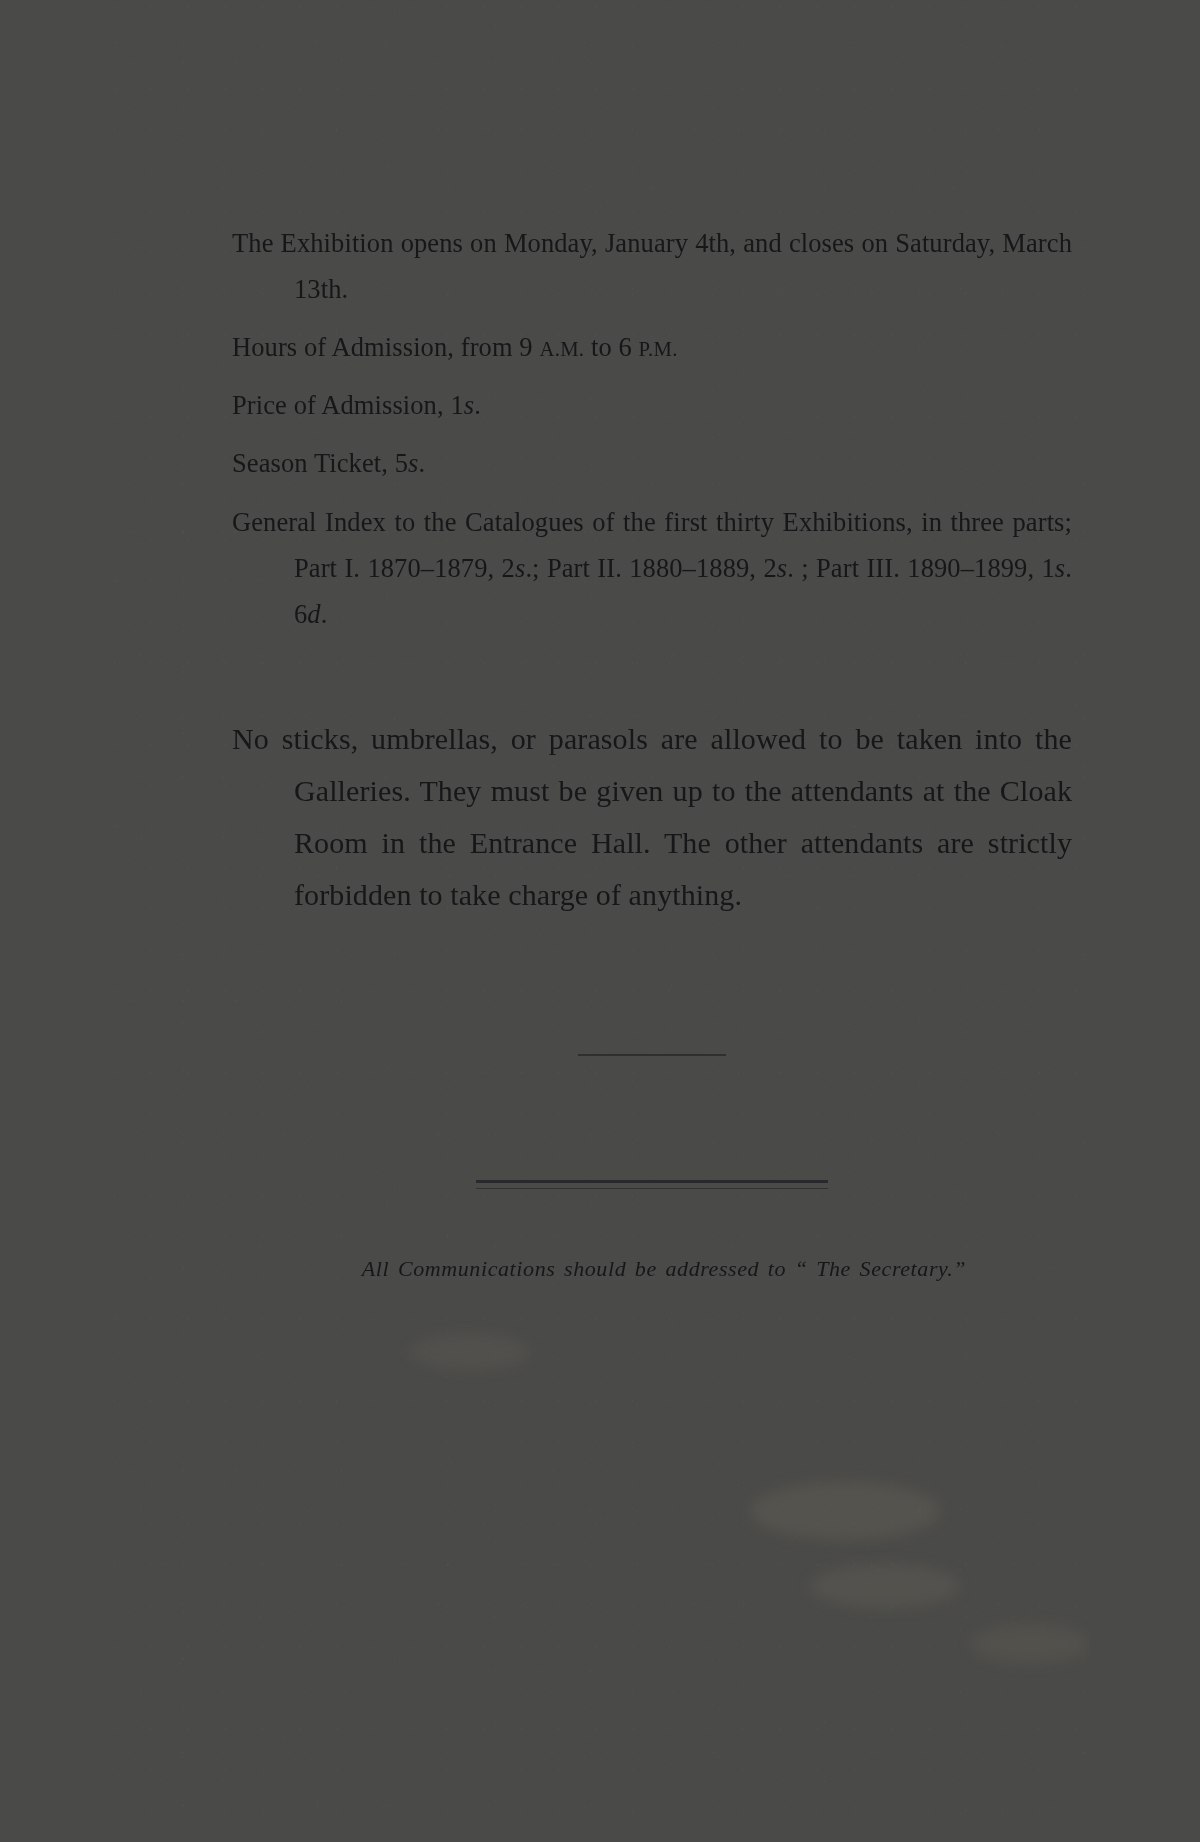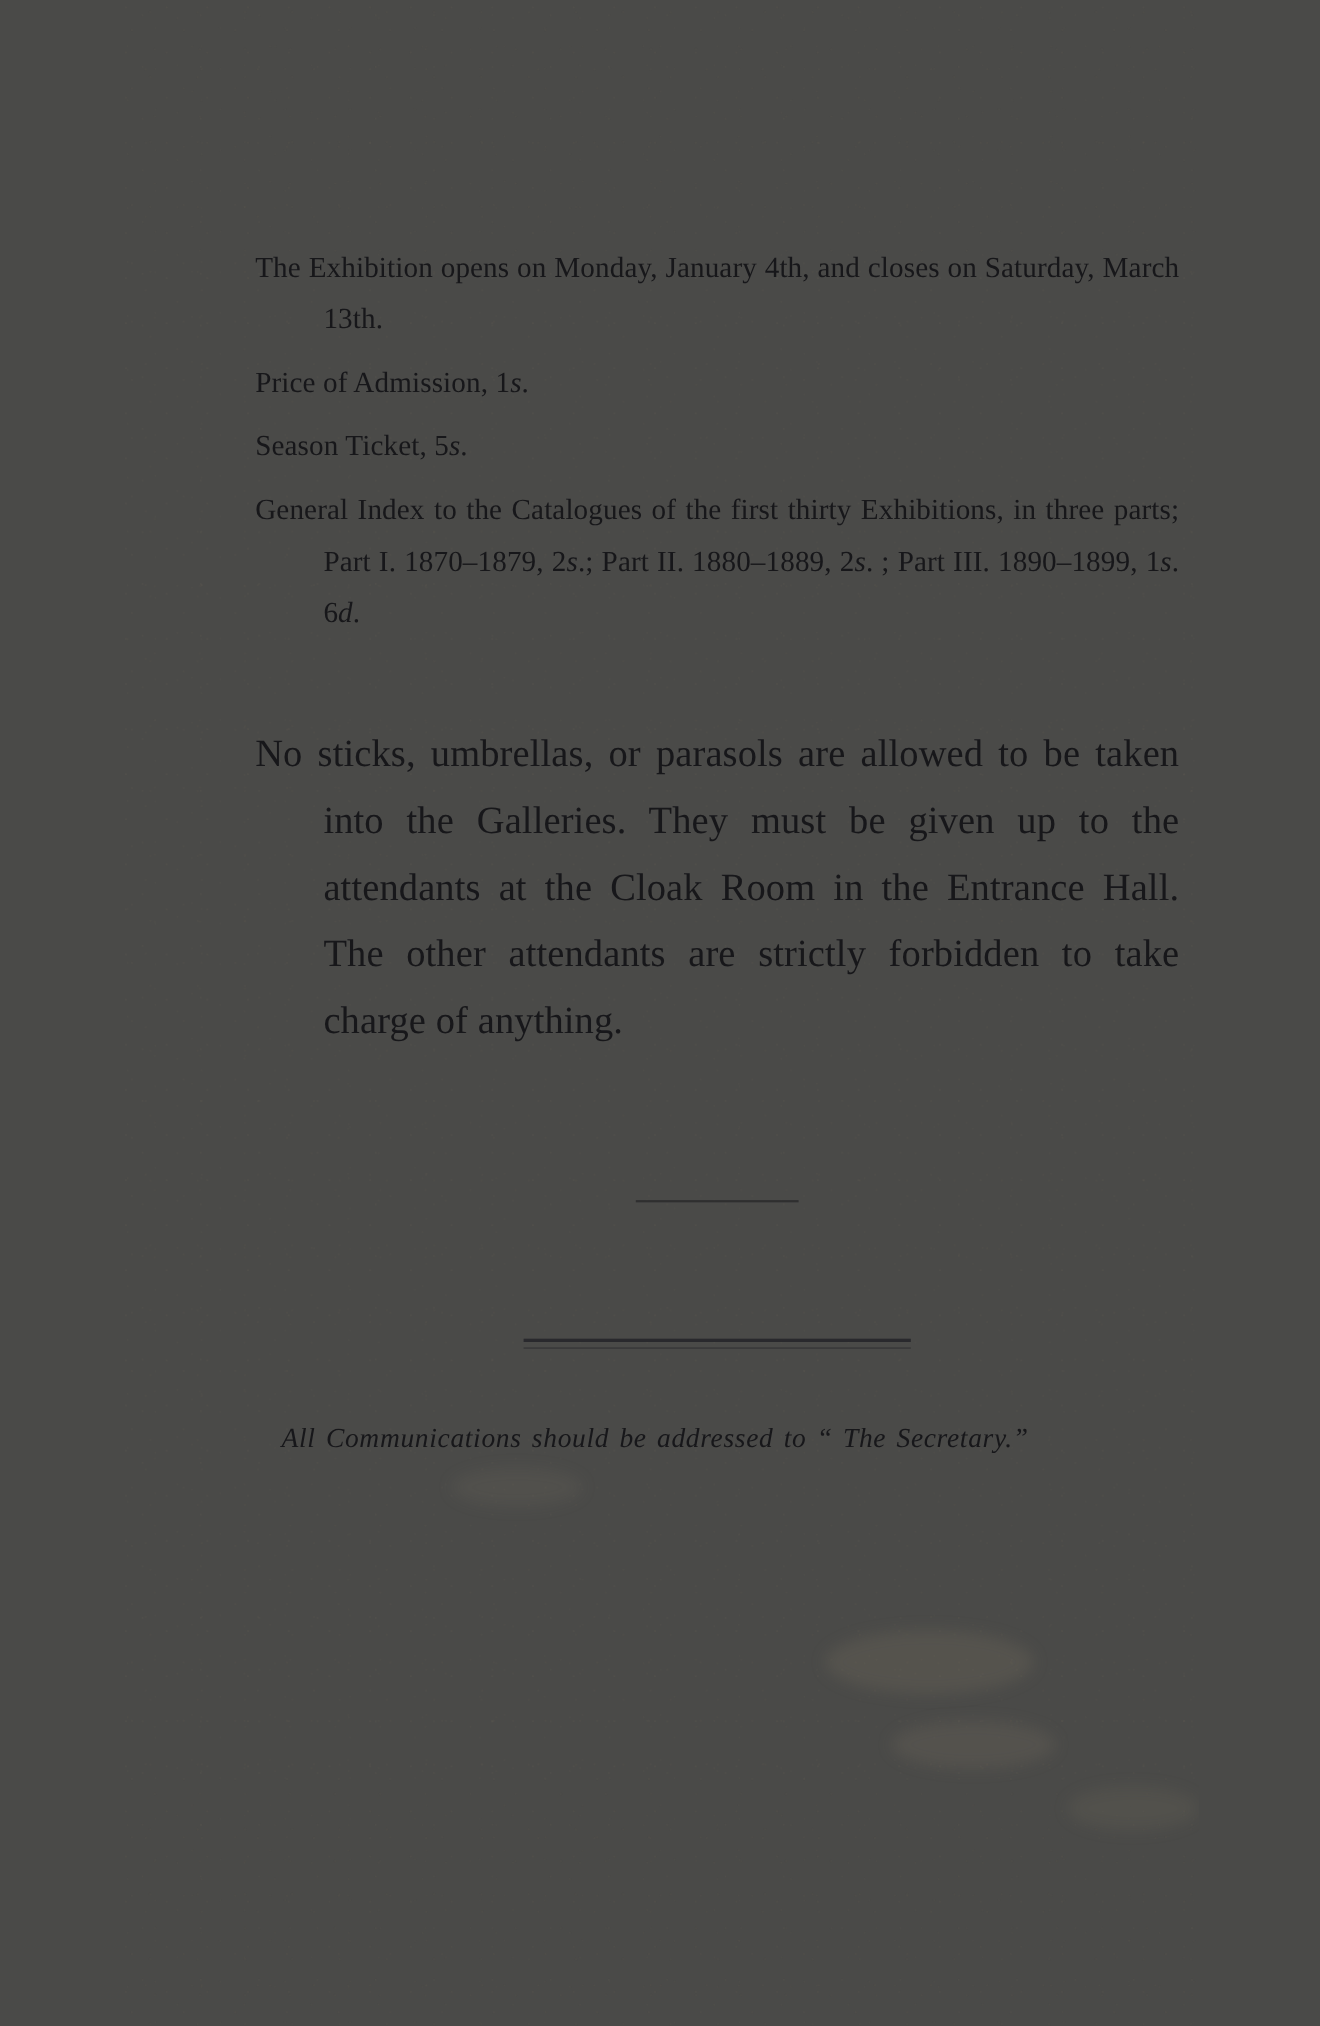--- a/index.html
+++ b/index.html
@@ -88,21 +88,21 @@
   }
   .ital { font-style: italic; }
 
   .spacer-a { height: 64px; }
   .spacer-b { height: 74px; }
   .spacer-c { height: 58px; }
   .spacer-d { height: 60px; }
 
   
   .para {
-    font-size: 35px;
+    font-size: 30px;
     line-height: 1.74;
     text-align: justify;
     padding-left: 62px;
     text-indent: -62px;
     margin: 0;
     letter-spacing: 0.1px;
   }
 
   
   .heading {
@@ -142,22 +142,23 @@
   .rule-double .r2 {
     margin-top: 5px;
     height: 0;
     border-top: 1.6px solid #2a2a2e;
     opacity: 0.8;
   }
 
   
   .closing {
     font-style: italic;
-    font-size: 25px;
+    font-size: 22px;
     line-height: 1.6;
+    text-align: center;
     letter-spacing: 0.6px;
     word-spacing: 2.5px;
     margin: 0;
     padding-left: 24px;
   }
 </style>
 </head>
 <body>
 
 <div class="page">
@@ -166,20 +167,21 @@
 
   <div class="smudge" style="left:640px; top:1478px; width:190px; height:58px; background:rgba(140,128,104,0.17);"></div>
   <div class="smudge" style="left:700px; top:1560px; width:150px; height:44px; background:rgba(146,134,110,0.14);"></div>
   <div class="smudge" style="left:300px; top:1330px; width:120px; height:36px; background:rgba(150,138,114,0.10);"></div>
   <div class="smudge" style="left:860px; top:1620px; width:120px; height:40px; background:rgba(142,130,106,0.12);"></div>
 
   <div class="content">
 
     <p class="item justify-all"><span>The Exhibition opens on Monday, January 4th, and closes on Saturday, March 13th.</span></p>
 
+    <p class="item lastline-natural"><span>Hours of Admission, from 9 </span><span class="smallcaps">A.M.</span><span> to 6 </span><span class="smallcaps">P.M.</span></p>
 
     <p class="item lastline-natural"><span>Price of Admission, 1</span><span class="ital">s</span><span>.</span></p>
 
 
     <p class="item lastline-natural"><span>Season Ticket, 5</span><span class="ital">s</span><span>.</span></p>
 
     <p class="item lastline-natural"><span>General Index to the Catalogues of the first thirty Exhibitions, in three parts; </span><span><span>Part I.</span>&nbsp;<span>1870–1879</span>, <span>2</span><span class="ital">s</span>.;&nbsp;</span><span><span>Part II.</span>&nbsp;<span>1880–1889</span>, <span>2</span><span class="ital">s</span>. ;&nbsp;</span><span><span>Part III.</span>&nbsp;<span>1890–1899</span>, <span>1</span><span class="ital">s</span>. <span>6</span><span class="ital">d</span>.</span></p>
 
     <div class="spacer-a"></div>
 

